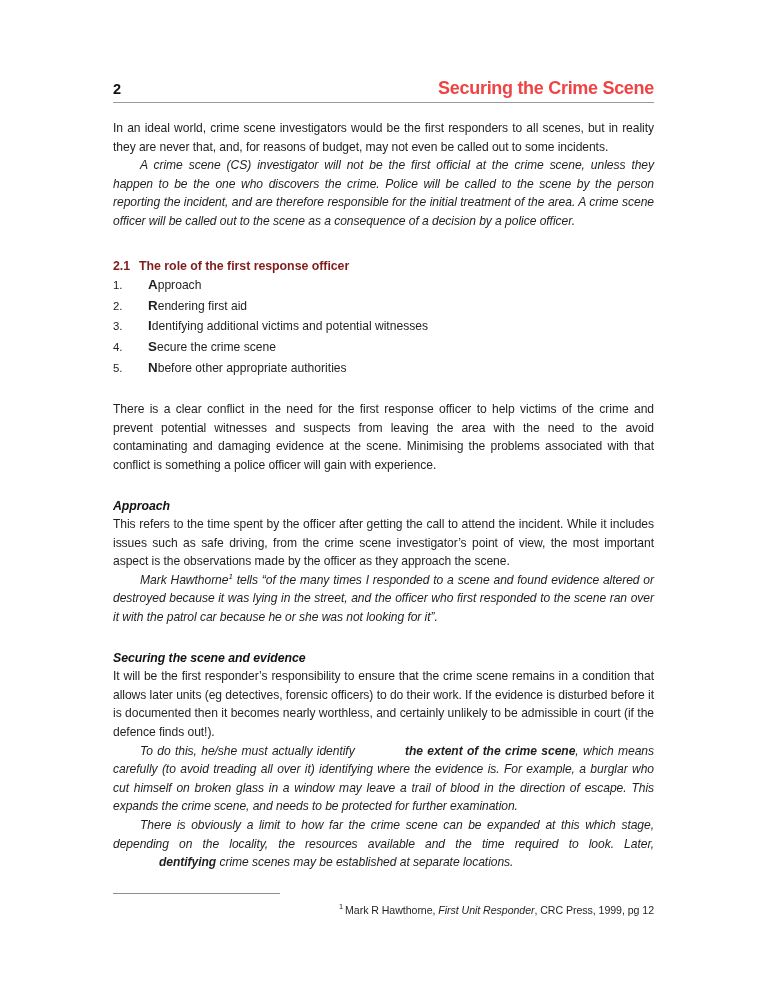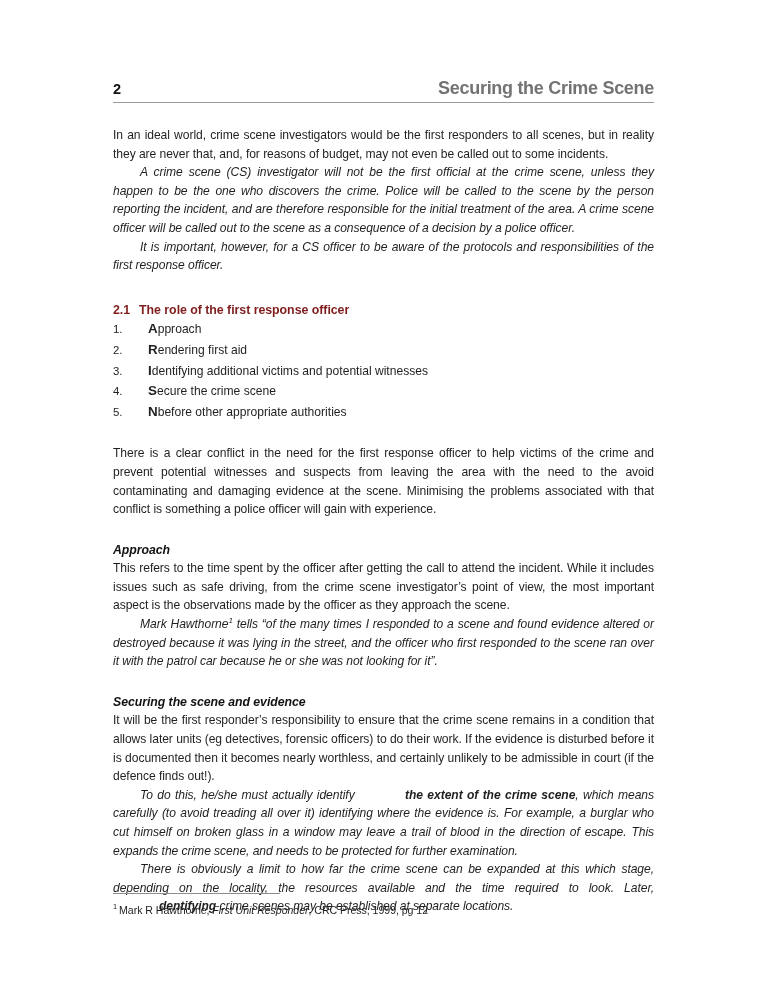--- a/index.html
+++ b/index.html
@@ -41,26 +41,26 @@
   .header-folio {
     font-size: 14.5px;
     font-weight: bold;
     letter-spacing: -0.2px;
     color: #111;
   }
   .header-title {
     font-size: 18px;
     font-weight: bold;
     letter-spacing: -0.3px;
-    color: #737373;
+    color: #ef4444;
   }
 
   
   .body-area {
-    margin-top: 23px;
+    margin-top: 16px;
     font-size: 12.1px;
     line-height: 18.6px;
     color: #1f1f1f;
   }
   p.para {
     margin: 0;
     text-align: justify;
     text-justify: inter-word;
     letter-spacing: -0.06px;
   }
@@ -122,20 +122,21 @@
     vertical-align: super;
     line-height: 0;
   }
 
   
   .footnote-area {
     position: absolute;
     left: 113px;
     top: 893px;
     width: 541px;
+    text-align: right;
   }
   .footnote-rule {
     width: 167px;
     height: 0;
     border-top: 1.1px solid #8d8d8d;
     margin-bottom: 9px;
   }
   .footnote-text {
     margin: 0;
     font-size: 10.6px;
@@ -161,21 +162,20 @@
       <span class="header-folio">2</span>
       <span class="header-title">Securing the Crime Scene</span>
     </div>
 
     <div class="body-area">
 
       <p class="para">In an ideal world, crime scene investigators would be the first responders to all scenes, but in reality they are never that, and, for reasons of budget, may not even be called out to some incidents.</p>
 
       <p class="para indent">A crime scene (CS) investigator will not be the first official at the crime scene, unless they happen to be the one who discovers the crime.  Police will be called to the scene by the person reporting the incident, and are therefore responsible for the initial treatment of the area.  A crime scene officer will be called out to the scene as a consequence of a decision by a police officer.</p>
 
-      <p class="para indent">It is important, however, for a CS officer to be aware of the protocols and responsibilities of the first response officer.</p>
 
       <div class="gap-lg"></div>
 
       <h2 class="section-heading">
         <span class="sec-num">2.1</span><span>The role of the first response officer</span>
       </h2>
 
 
       <ol class="arisn-list">
         <li>

